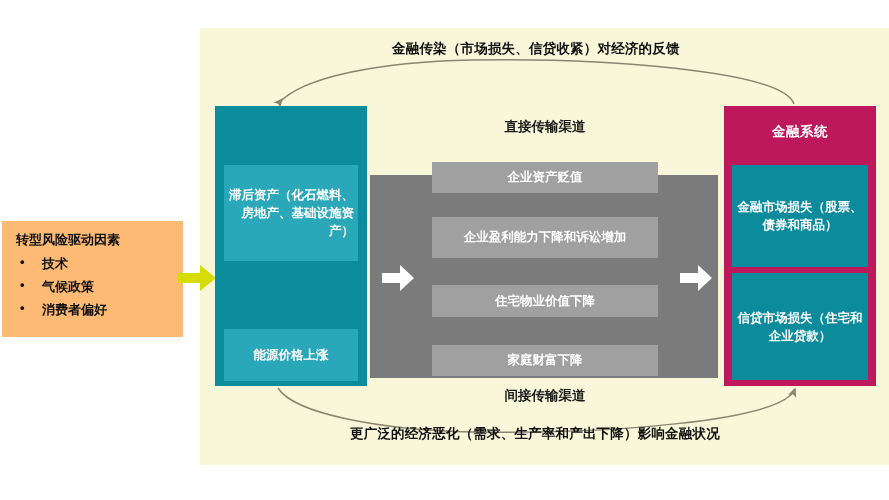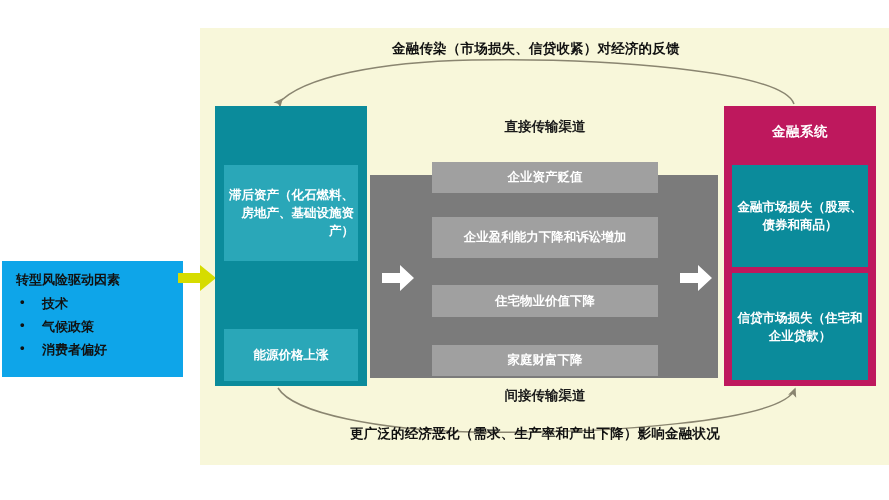--- a/index.html
+++ b/index.html
@@ -65,24 +65,23 @@
     pointer-events: none;
   }
 
   
   .driver-box {
     position: absolute;
     left: 0px;
     top: 221px;
     width: 181px;
     height: 116px;
-    background: #0ea5e9;
+    background: #fdba74;
     box-sizing: border-box;
     padding: 10px 12px 0 14px;
-    margin-top: 40px;
   }
   .driver-title {
     font-weight: bold;
     font-size: 13px;
     color: #111111;
     margin-bottom: 6px;
     white-space: nowrap;
   }
   .driver-list {
     list-style: none;

